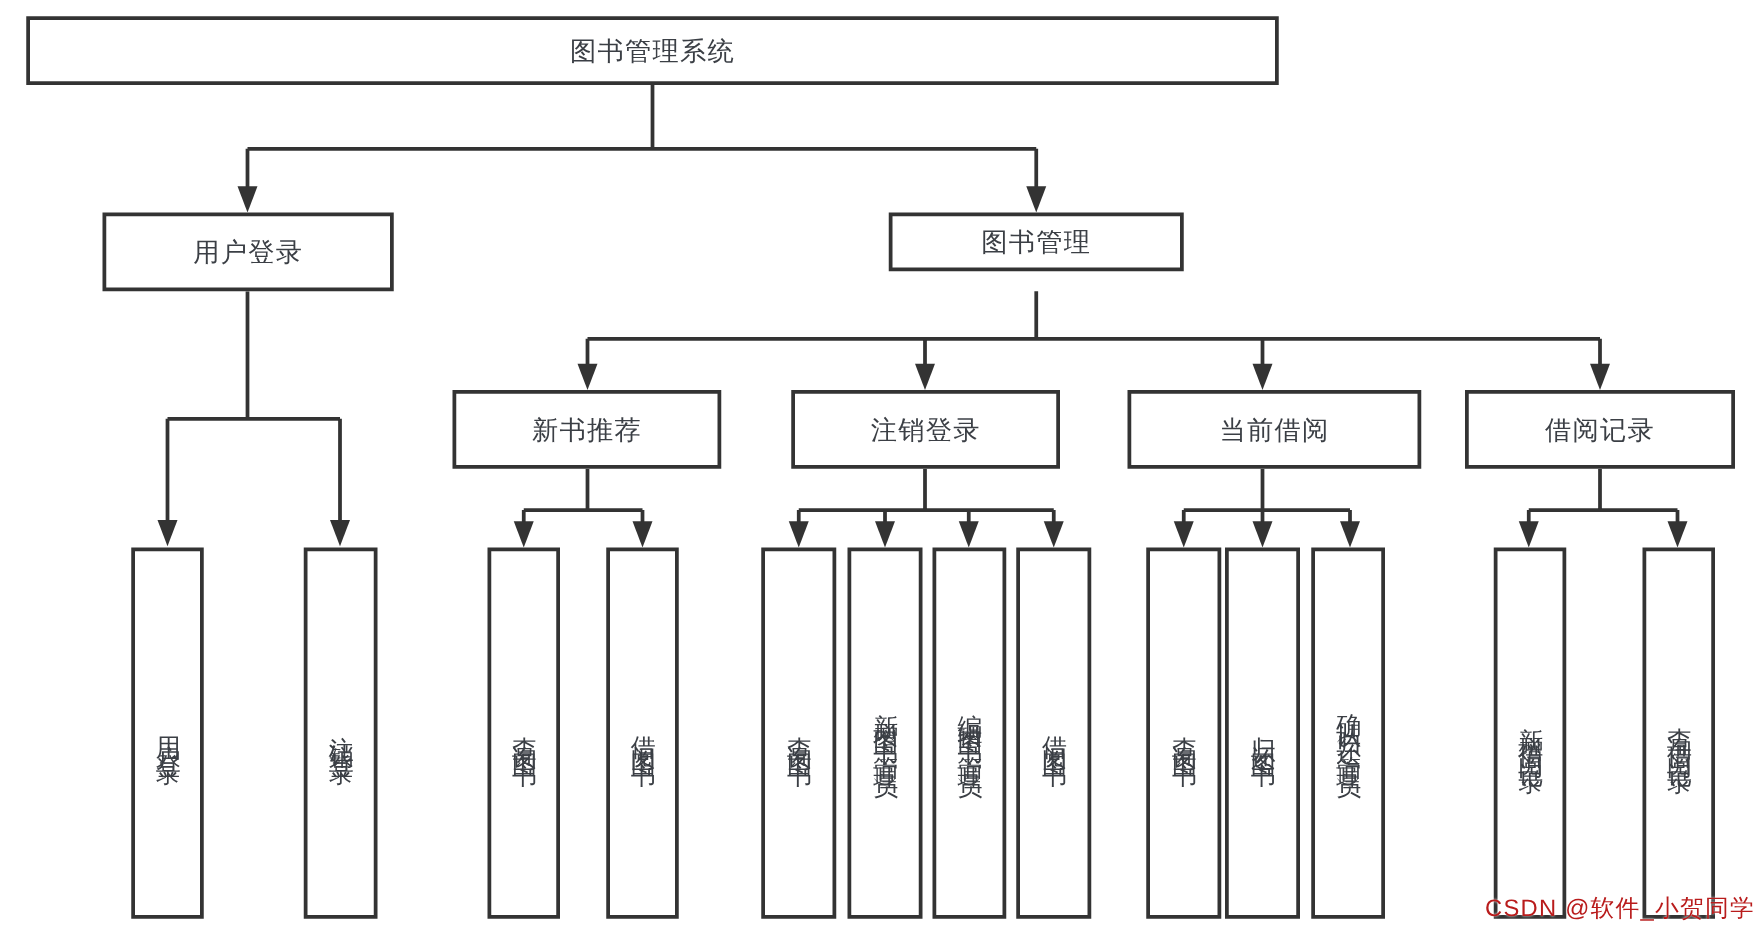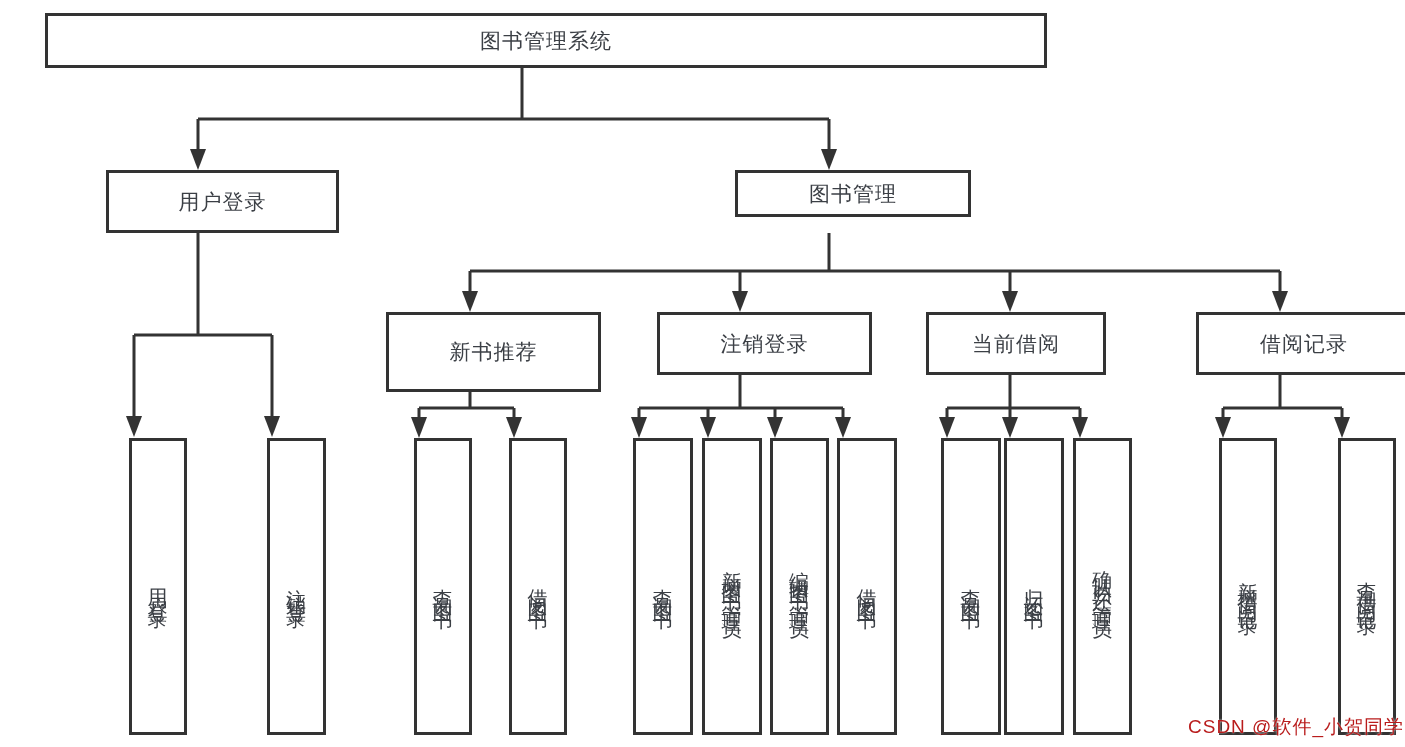--- a/index.html
+++ b/index.html
@@ -13,21 +13,20 @@
   .wires{position:absolute;left:0;top:0;z-index:1;}
   .node{
     position:absolute;
     box-sizing:border-box;
     background:#ffffff;
     border:3px solid #333333;
     display:flex;
     align-items:center;
     justify-content:center;
     z-index:2;
-    margin-left:24px;
   }
   .node .lbl{
     color:#3b3f45;
     white-space:nowrap;
   }
   .h .lbl{
     font-size:21px;
     letter-spacing:1px;
   }
   .v .lbl{
@@ -90,27 +89,27 @@
     <span class="lbl">图书管理系统</span>
   </div>
 
   <div class="node h" style="left:82px;top:170px;width:233px;height:63px">
     <span class="lbl">用户登录</span>
   </div>
   <div class="node h" style="left:711px;top:170px;width:236px;height:47px">
     <span class="lbl">图书管理</span>
   </div>
 
-  <div class="node h" style="left:362px;top:312px;width:215px;height:80px">
+  <div class="node h" style="left:362px;top:312px;width:215px;height:63px">
     <span class="lbl">新书推荐</span>
   </div>
   <div class="node h" style="left:633px;top:312px;width:215px;height:63px">
     <span class="lbl">注销登录</span>
   </div>
-  <div class="node h" style="left:902px;top:312px;width:180px;height:63px">
+  <div class="node h" style="left:902px;top:312px;width:235px;height:63px">
     <span class="lbl">当前借阅</span>
   </div>
   <div class="node h" style="left:1172px;top:312px;width:216px;height:63px">
     <span class="lbl">借阅记录</span>
   </div>
 
   <div class="node v" style="left:105px;top:438px;width:58px;height:297px">
     <span class="lbl">用户登录</span>
   </div>
   <div class="node v" style="left:243px;top:438px;width:59px;height:297px">

